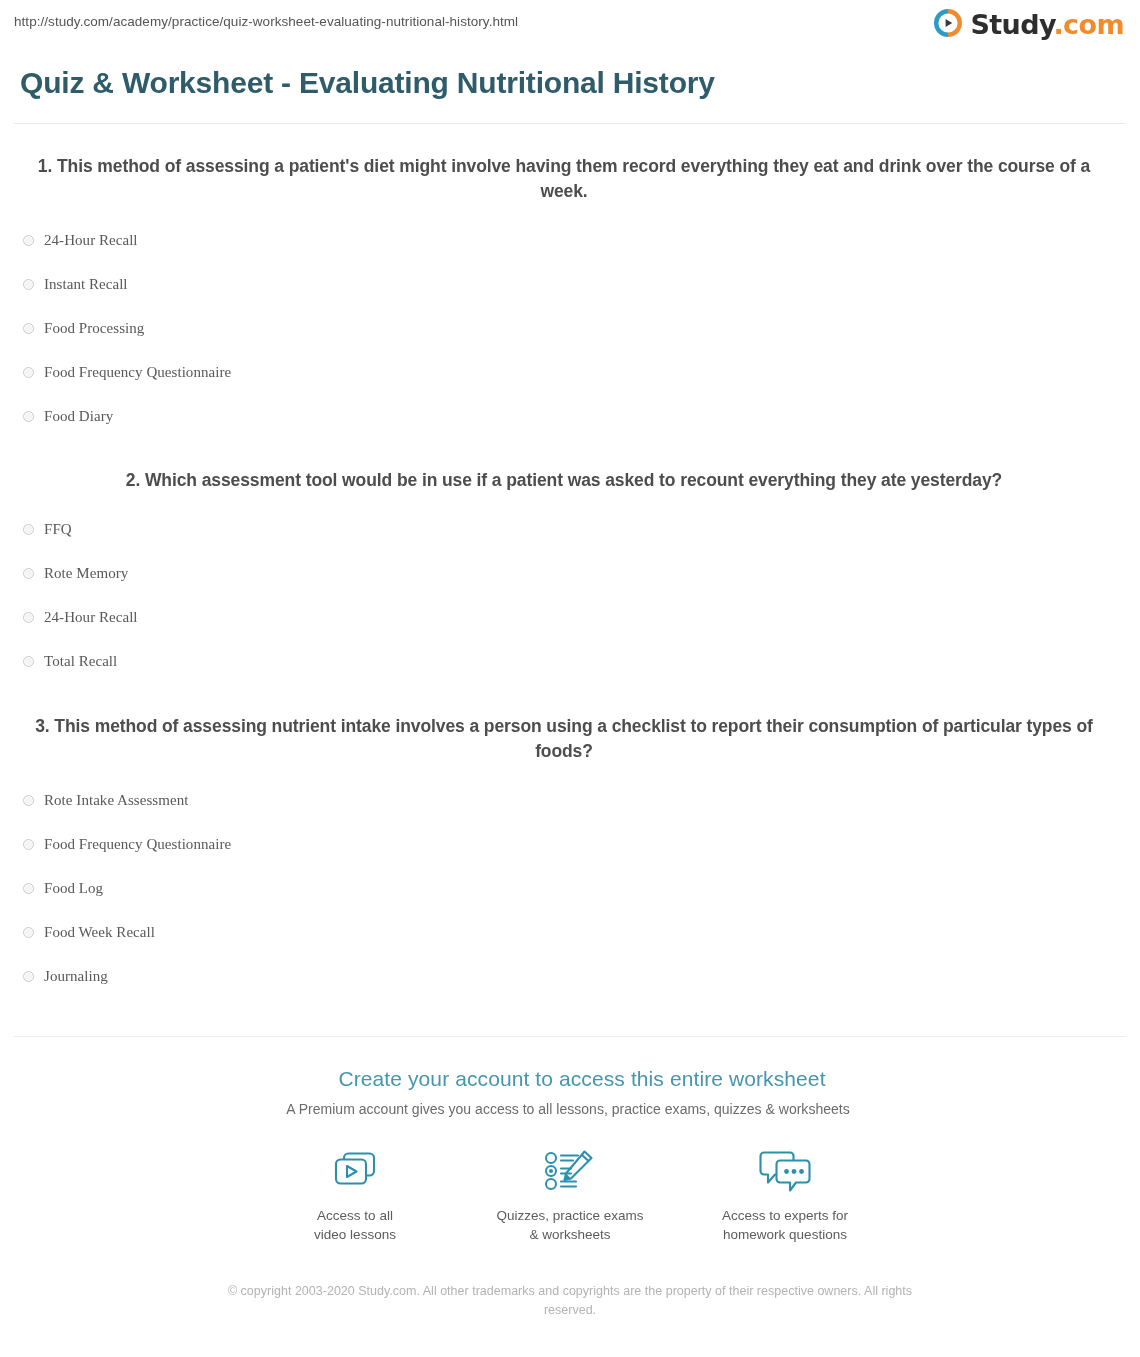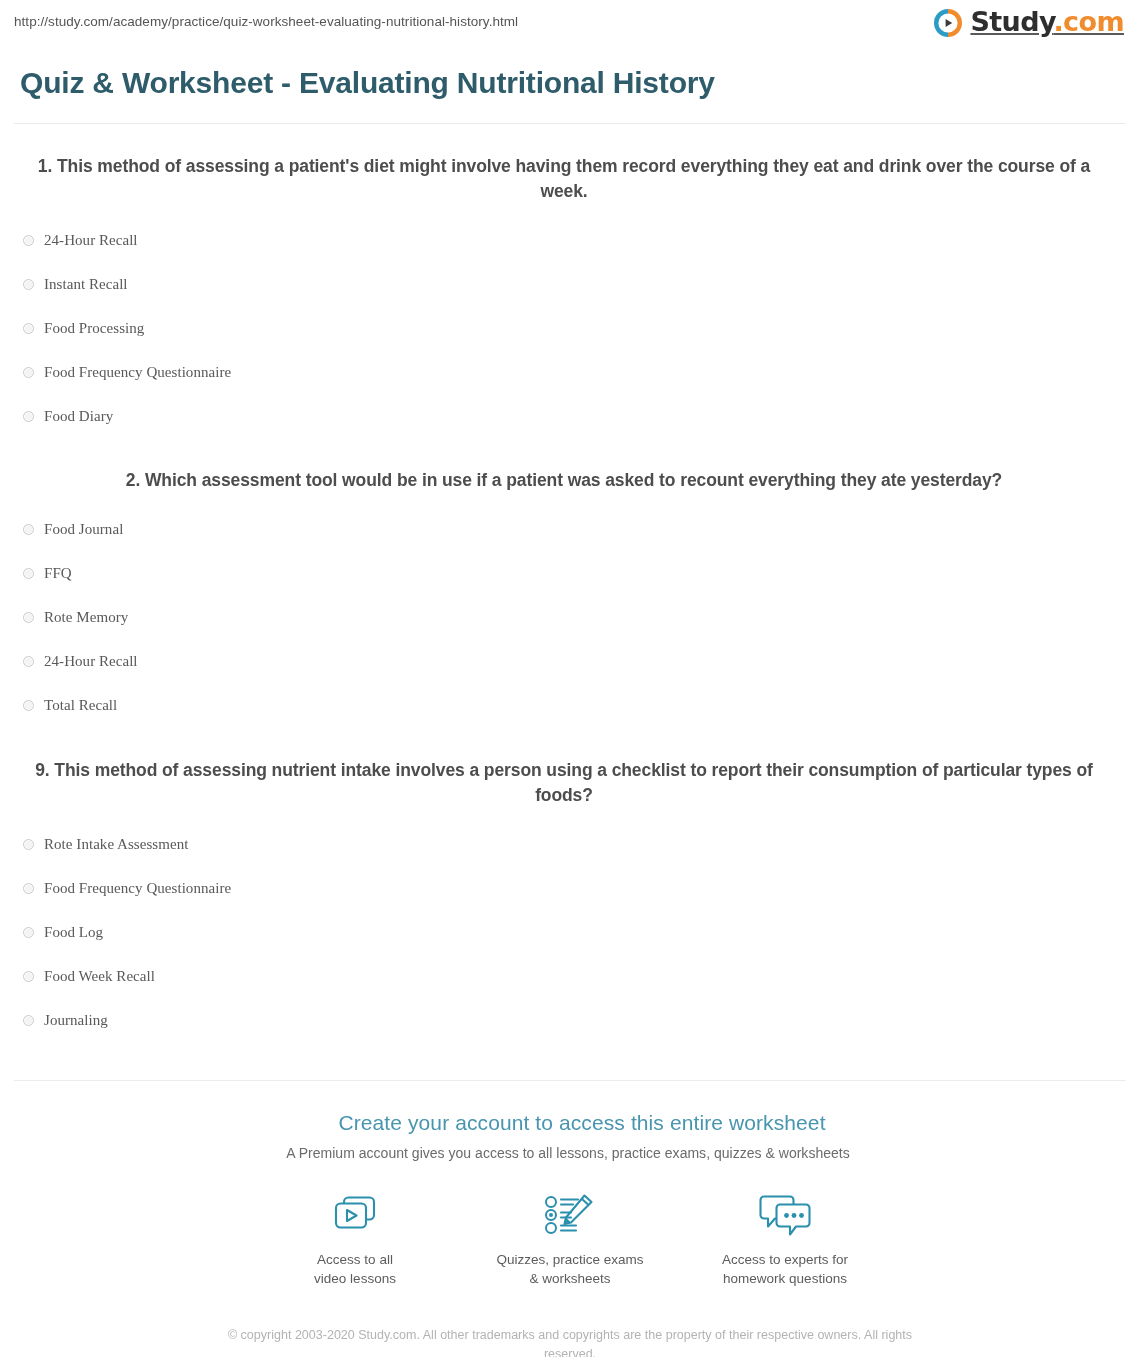--- a/index.html
+++ b/index.html
@@ -28,25 +28,24 @@
   .url {
     font-size: 13.5px;
     color: #555555;
     letter-spacing: 0.05px;
     line-height: 16px;
     padding-top: 2px;
     white-space: nowrap;
   }
   .logo {
     display: flex;
-    align-items: flex-start;
+    align-items: flex-end;
     gap: 7px;
     padding-right: 2px;
     margin-top: -4px;
-    text-decoration: underline;
   }
   .logo-mark {
     width: 30px;
     height: 30px;
     flex: 0 0 30px;
     position: relative;
   }
   .logo-text {
     font-family: "DejaVu Sans", sans-serif;
     font-size: 27px;
@@ -215,43 +214,39 @@
         <span class="option-label">Food Diary</span>
       </li>
     </ul>
   </div>
 
   <div class="question-block">
     <p class="question-text">2. Which assessment tool would be in use if a patient was asked to recount everything they ate yesterday?</p>
     <ul class="options">
       <li class="option">
         <span class="radio"></span>
-        <span class="option-label">Food Journal</span>
-      </li>
-      <li class="option">
-        <span class="radio"></span>
         <span class="option-label">FFQ</span>
       </li>
       <li class="option">
         <span class="radio"></span>
         <span class="option-label">Rote Memory</span>
       </li>
       <li class="option">
         <span class="radio"></span>
         <span class="option-label">24-Hour Recall</span>
       </li>
       <li class="option">
         <span class="radio"></span>
         <span class="option-label">Total Recall</span>
       </li>
     </ul>
   </div>
 
   <div class="question-block">
-    <p class="question-text">9. This method of assessing nutrient intake involves a person using a checklist to report their consumption of particular types of foods?</p>
+    <p class="question-text">3. This method of assessing nutrient intake involves a person using a checklist to report their consumption of particular types of foods?</p>
     <ul class="options">
       <li class="option">
         <span class="radio"></span>
         <span class="option-label">Rote Intake Assessment</span>
       </li>
       <li class="option">
         <span class="radio"></span>
         <span class="option-label">Food Frequency Questionnaire</span>
       </li>
       <li class="option">

